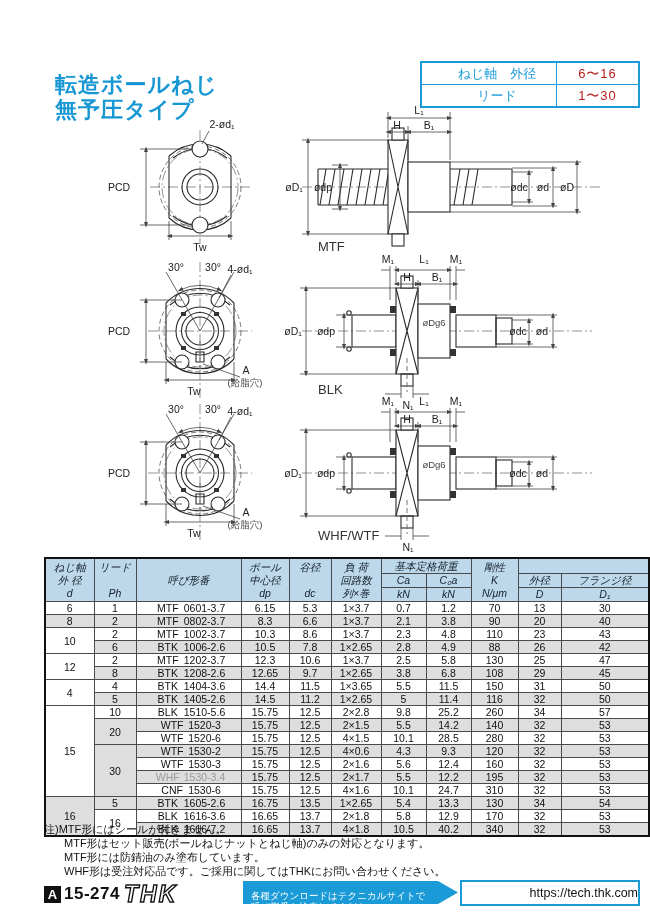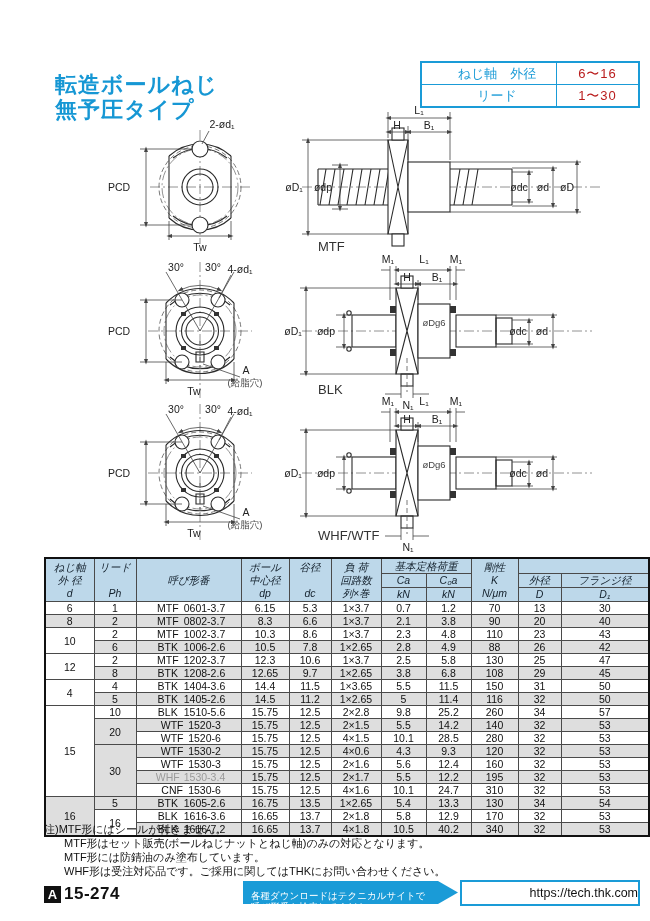--- a/index.html
+++ b/index.html
@@ -539,19 +539,24 @@
 
   <div class="notes">
     <div class="nl">注)MTF形にはシールが付きません。</div>
     <div class="nl ind">MTF形はセット販売(ボールねじナットとねじ軸)のみの対応となります。</div>
     <div class="nl ind">MTF形には防錆油のみ塗布しています。</div>
     <div class="nl ind">WHF形は受注対応品です。ご採用に関してはTHKにお問い合わせください。</div>
   </div>
 
   <div class="vol">A</div>
   <div class="pageno">15-274</div>
+  <div class="logo">
+    <svg width="78" height="28">
+      <text x="2" y="21" font-size="23" font-weight="bold" font-style="italic" font-family="Liberation Sans, sans-serif" letter-spacing="2" fill="#fff" stroke="#111" stroke-width="1.4">THK</text>
+    </svg>
+  </div>
   <div class="banner">
     <div>各種ダウンロードはテクニカルサイトで</div>
     <div>呼び形番を検索してください</div>
   </div>
   <div class="urlbox">https://tech.thk.com</div>
 
 </div>
 
 </body></html>

